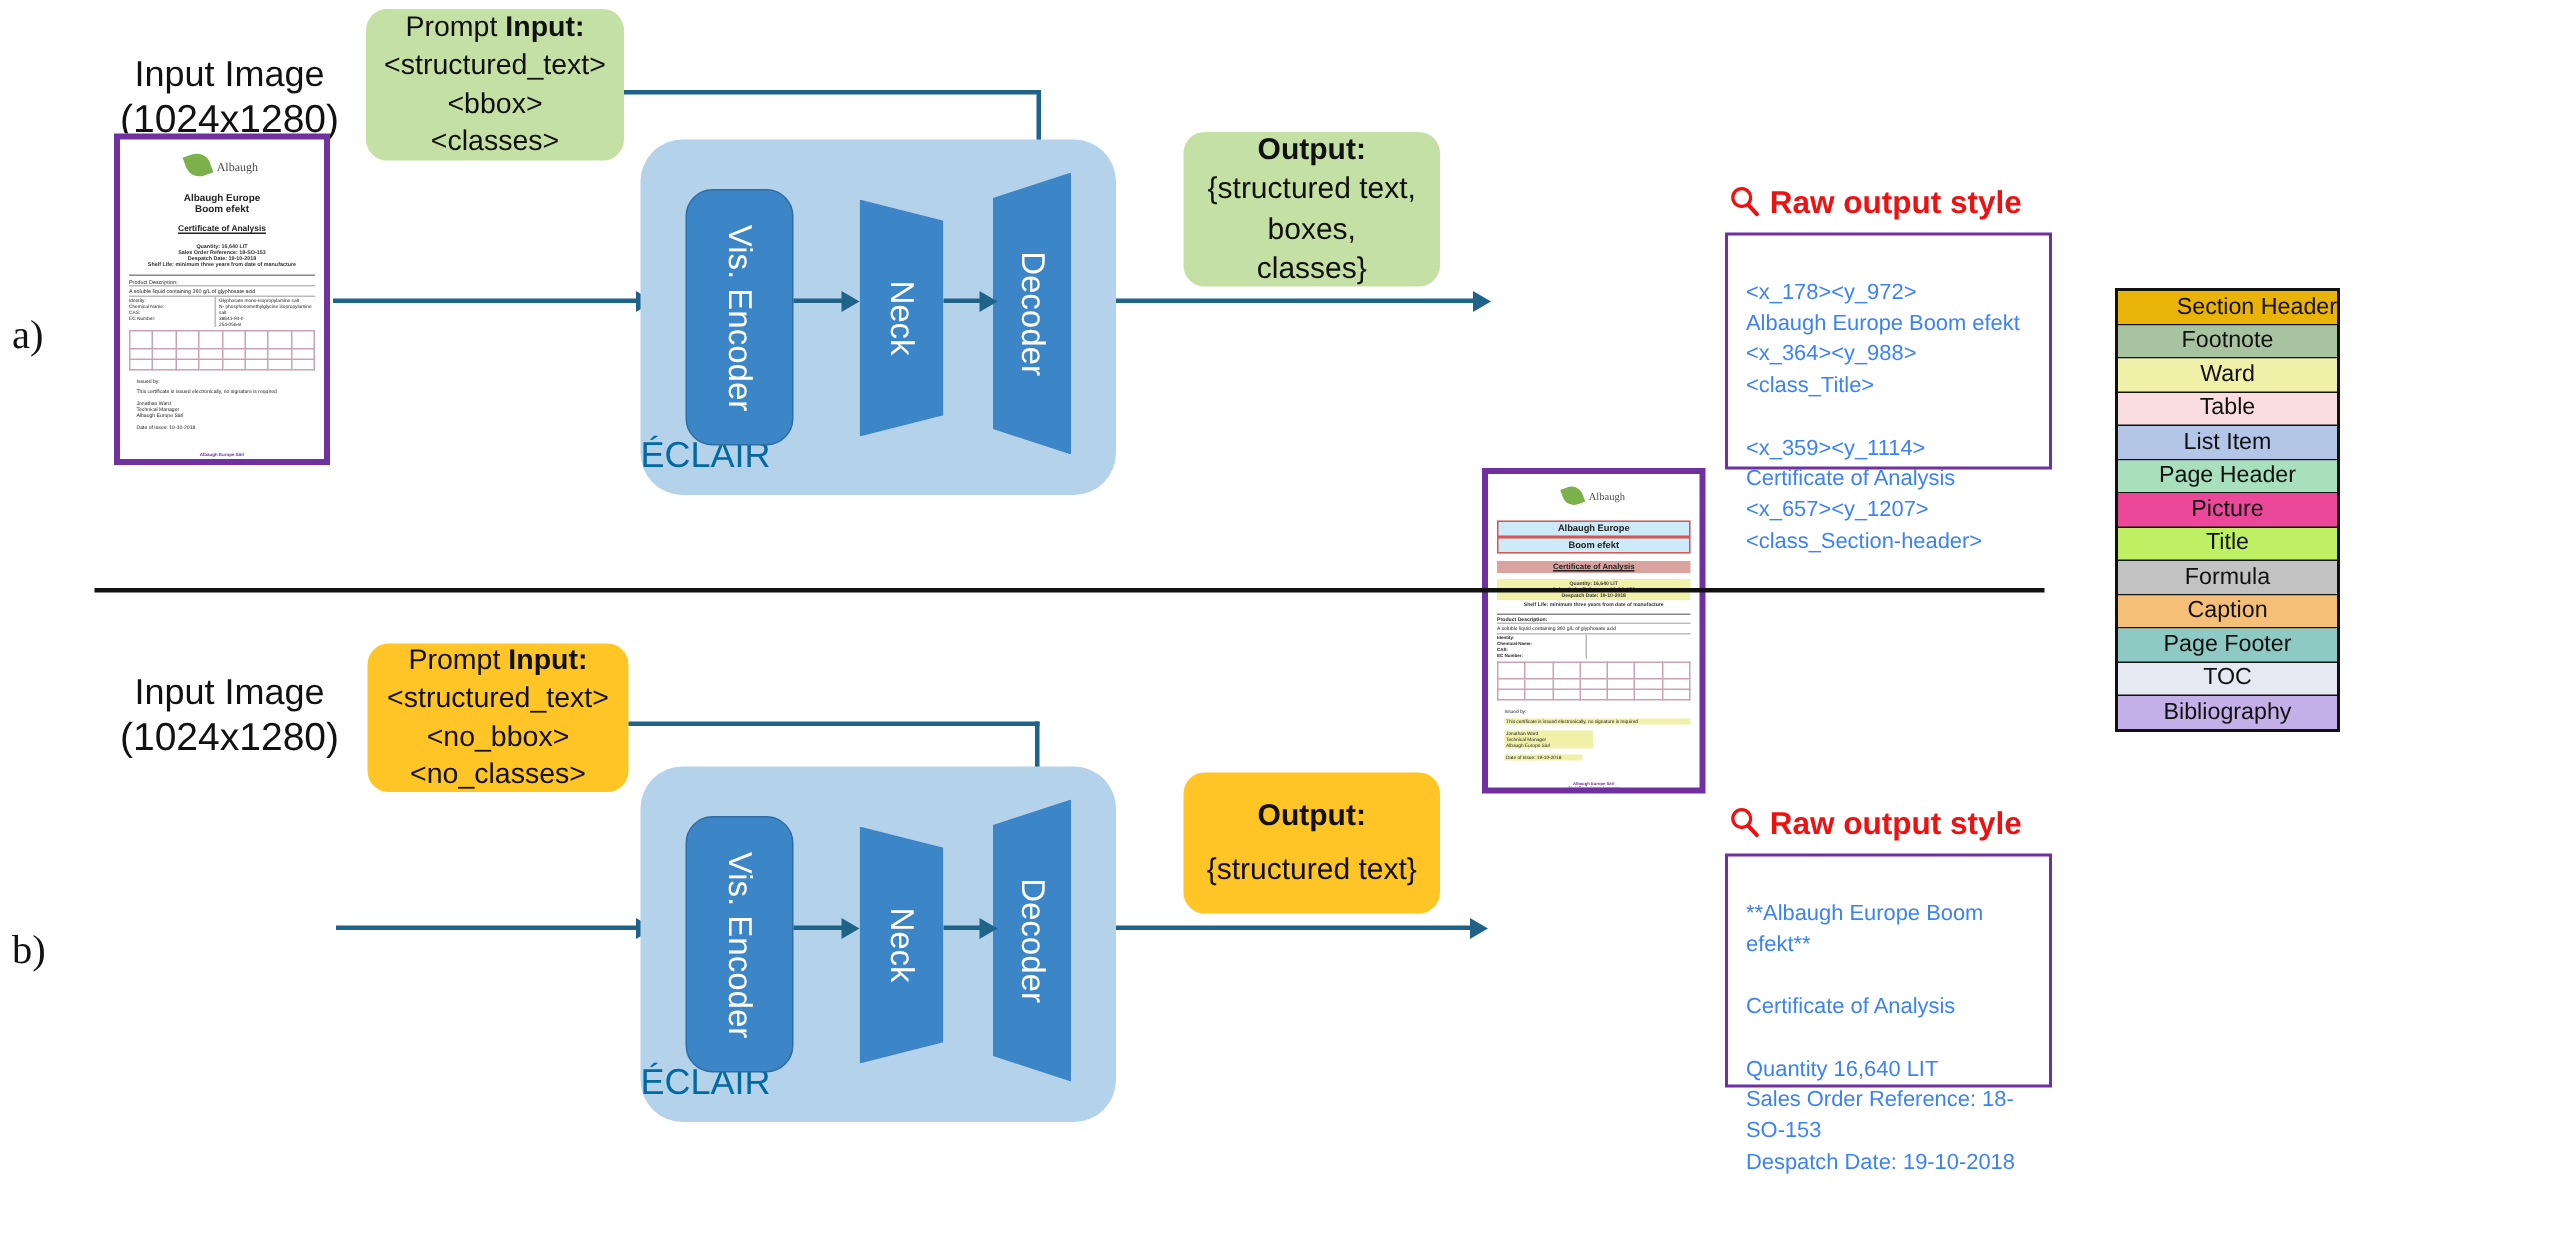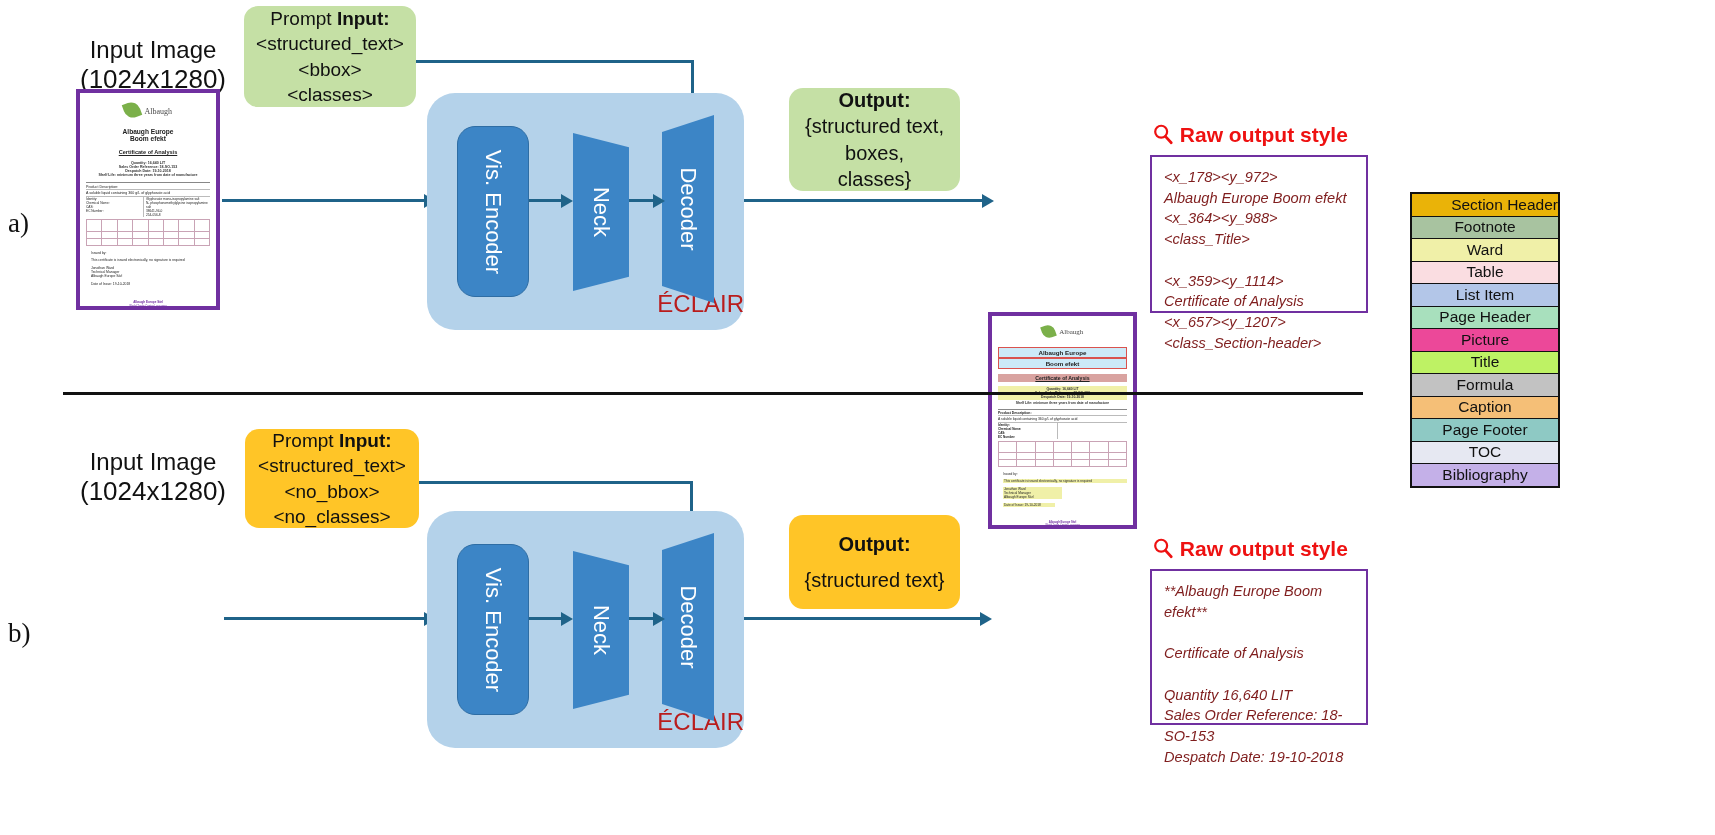--- a/index.html
+++ b/index.html
@@ -55,24 +55,24 @@
   .bubble.out { font-size: 20px; }
   .bubble.out .hdr { font-weight: bold; font-size: 20px; }
 
   
   .eclair-box {
     background: #b4d2ea;
     border-radius: 28px;
   }
   .eclair-label {
     position: absolute;
-    color: #b91c1c;
+    color: #0369a1;
     font-size: 24px;
     width: 100%;
-    text-align: right;
+    text-align: left;
   }
   .blk {
     position: absolute;
     background: #3c85c6;
     border: 1.5px solid #2e6da4;
   }
   .blk.enc { border-radius: 18px; }
   .blk-txt {
     position: absolute;
     left: 50%; top: 50%;
@@ -125,26 +125,25 @@
   .raw-head {
     color: #ee1111;
     font-weight: bold;
     font-size: 21px;
     white-space: nowrap;
   }
   .magnifier { display: inline-block; vertical-align: -3px; }
   .raw-box {
     border: 2px solid #7030a0;
     background: #fff;
-    padding: 10px 12px;
+    padding: 28px 12px;
     font-size: 14.6px;
     line-height: 1.42;
-    color: #7f1d1d;
+    color: #3b82f6;
     white-space: pre-wrap;
-    font-style: italic;
   }
 
   
   .legend {
     border: 2px solid #111;
     width: 150px;
   }
   .legend-row {
     border-bottom: 1.6px solid #111;
     font-size: 15.5px;

